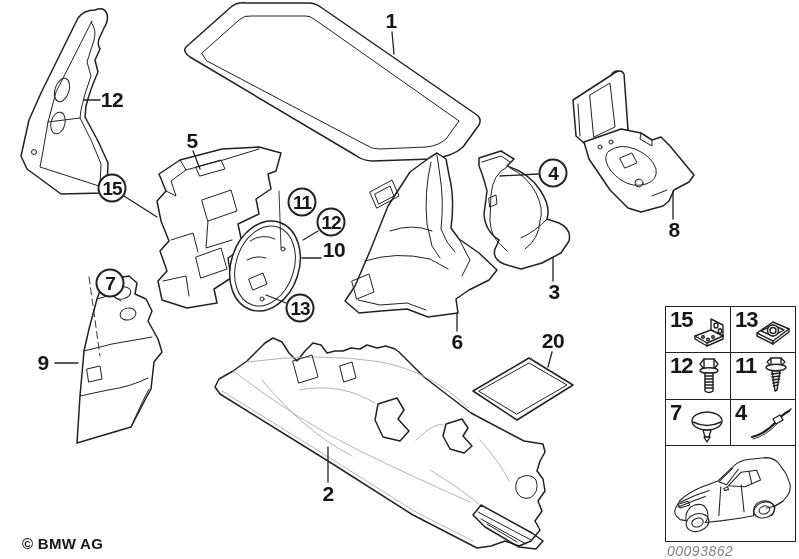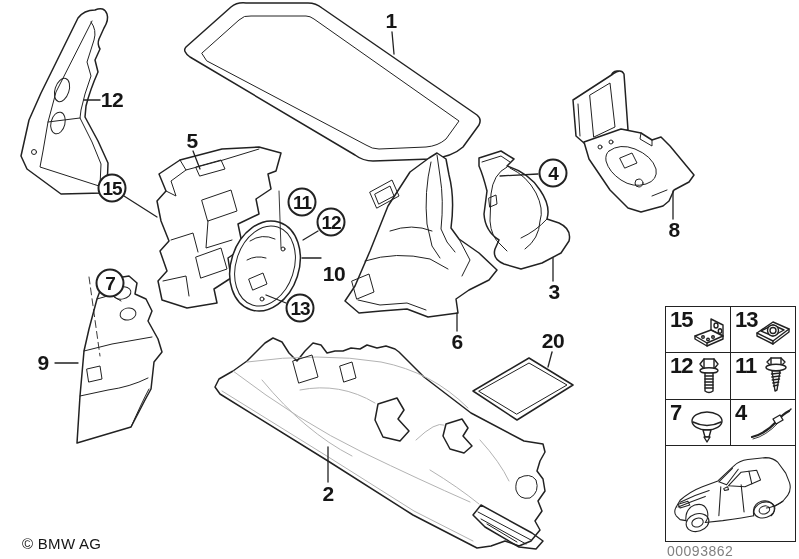--- a/index.html
+++ b/index.html
@@ -22,22 +22,22 @@
   .cell{position:absolute;box-sizing:border-box;}
   .cbr{border-right:1.4px solid #222;}
   .cbb{border-bottom:1.4px solid #222;}
   .cell .num{position:absolute;left:4px;top:0px;font-size:22px;font-weight:700;letter-spacing:-1px;}
   .cell svg{position:absolute;}
   .cell svg path,.cell svg ellipse,.cell svg circle,.cell svg line,.carcell svg path,
   .carcell svg ellipse{fill:none;stroke:#222;stroke-width:1.4;stroke-linejoin:round;stroke-linecap:round;}
   .cell svg .f{fill:#fff;}
   .carcell{position:absolute;left:0;top:139px;width:128px;height:94px;}
   .carcell svg path,.carcell svg ellipse{stroke-width:1.1;}
-  .copyright{position:absolute;left:22px;top:535px;font-size:15px;font-weight:400;letter-spacing:0.3px;}
-  .docnum{position:absolute;left:667px;top:543px;font-size:14px;color:#808080;letter-spacing:0.5px;}
+  .copyright{position:absolute;left:22px;top:535px;font-size:15px;font-weight:700;letter-spacing:0.3px;}
+  .docnum{position:absolute;left:667px;top:543px;font-size:14px;color:#808080;letter-spacing:0.5px;font-style:italic;}
 </style>
 </head>
 <body>
 
 <div class="stage">
 
   <svg class="art" width="799" height="559" viewBox="0 0 799 559">
 
     <g>
       <path class="fill" d="M186,47 L231,7 Q237,2 246,3 L308,3 Q316,3 322,8 L477,115 Q482,119 479,125 L463,147 Q452,157 431,159 L373,161 Q363,161 355,155 L190,57 Q182,51 186,47 Z"></path>
@@ -170,21 +170,21 @@
     </g>
   </svg>
 
   <div class="pl" style="left:391px;top:21px">1</div>
   <div class="pl" style="left:328px;top:494px">2</div>
   <div class="pl" style="left:554px;top:292px">3</div>
   <div class="pl" style="left:192px;top:141px">5</div>
   <div class="pl" style="left:457px;top:342px">6</div>
   <div class="pl" style="left:674px;top:230px">8</div>
   <div class="pl" style="left:43px;top:363px">9</div>
-  <div class="pl" style="left:334px;top:274px">10</div>
+  <div class="pl" style="left:334px;top:250px">10</div>
   <div class="pl" style="left:553px;top:341px">20</div>
   <div class="pl" style="left:112px;top:100px">12</div>
 
   <div class="cc" style="left:553px;top:173px">4</div>
   <div class="cc" style="left:110px;top:283px">7</div>
   <div class="cc" style="left:302px;top:202px">11</div>
   <div class="cc" style="left:331px;top:222px">12</div>
   <div class="cc" style="left:300px;top:308px">13</div>
   <div class="cc" style="left:112px;top:188px">15</div>
 

